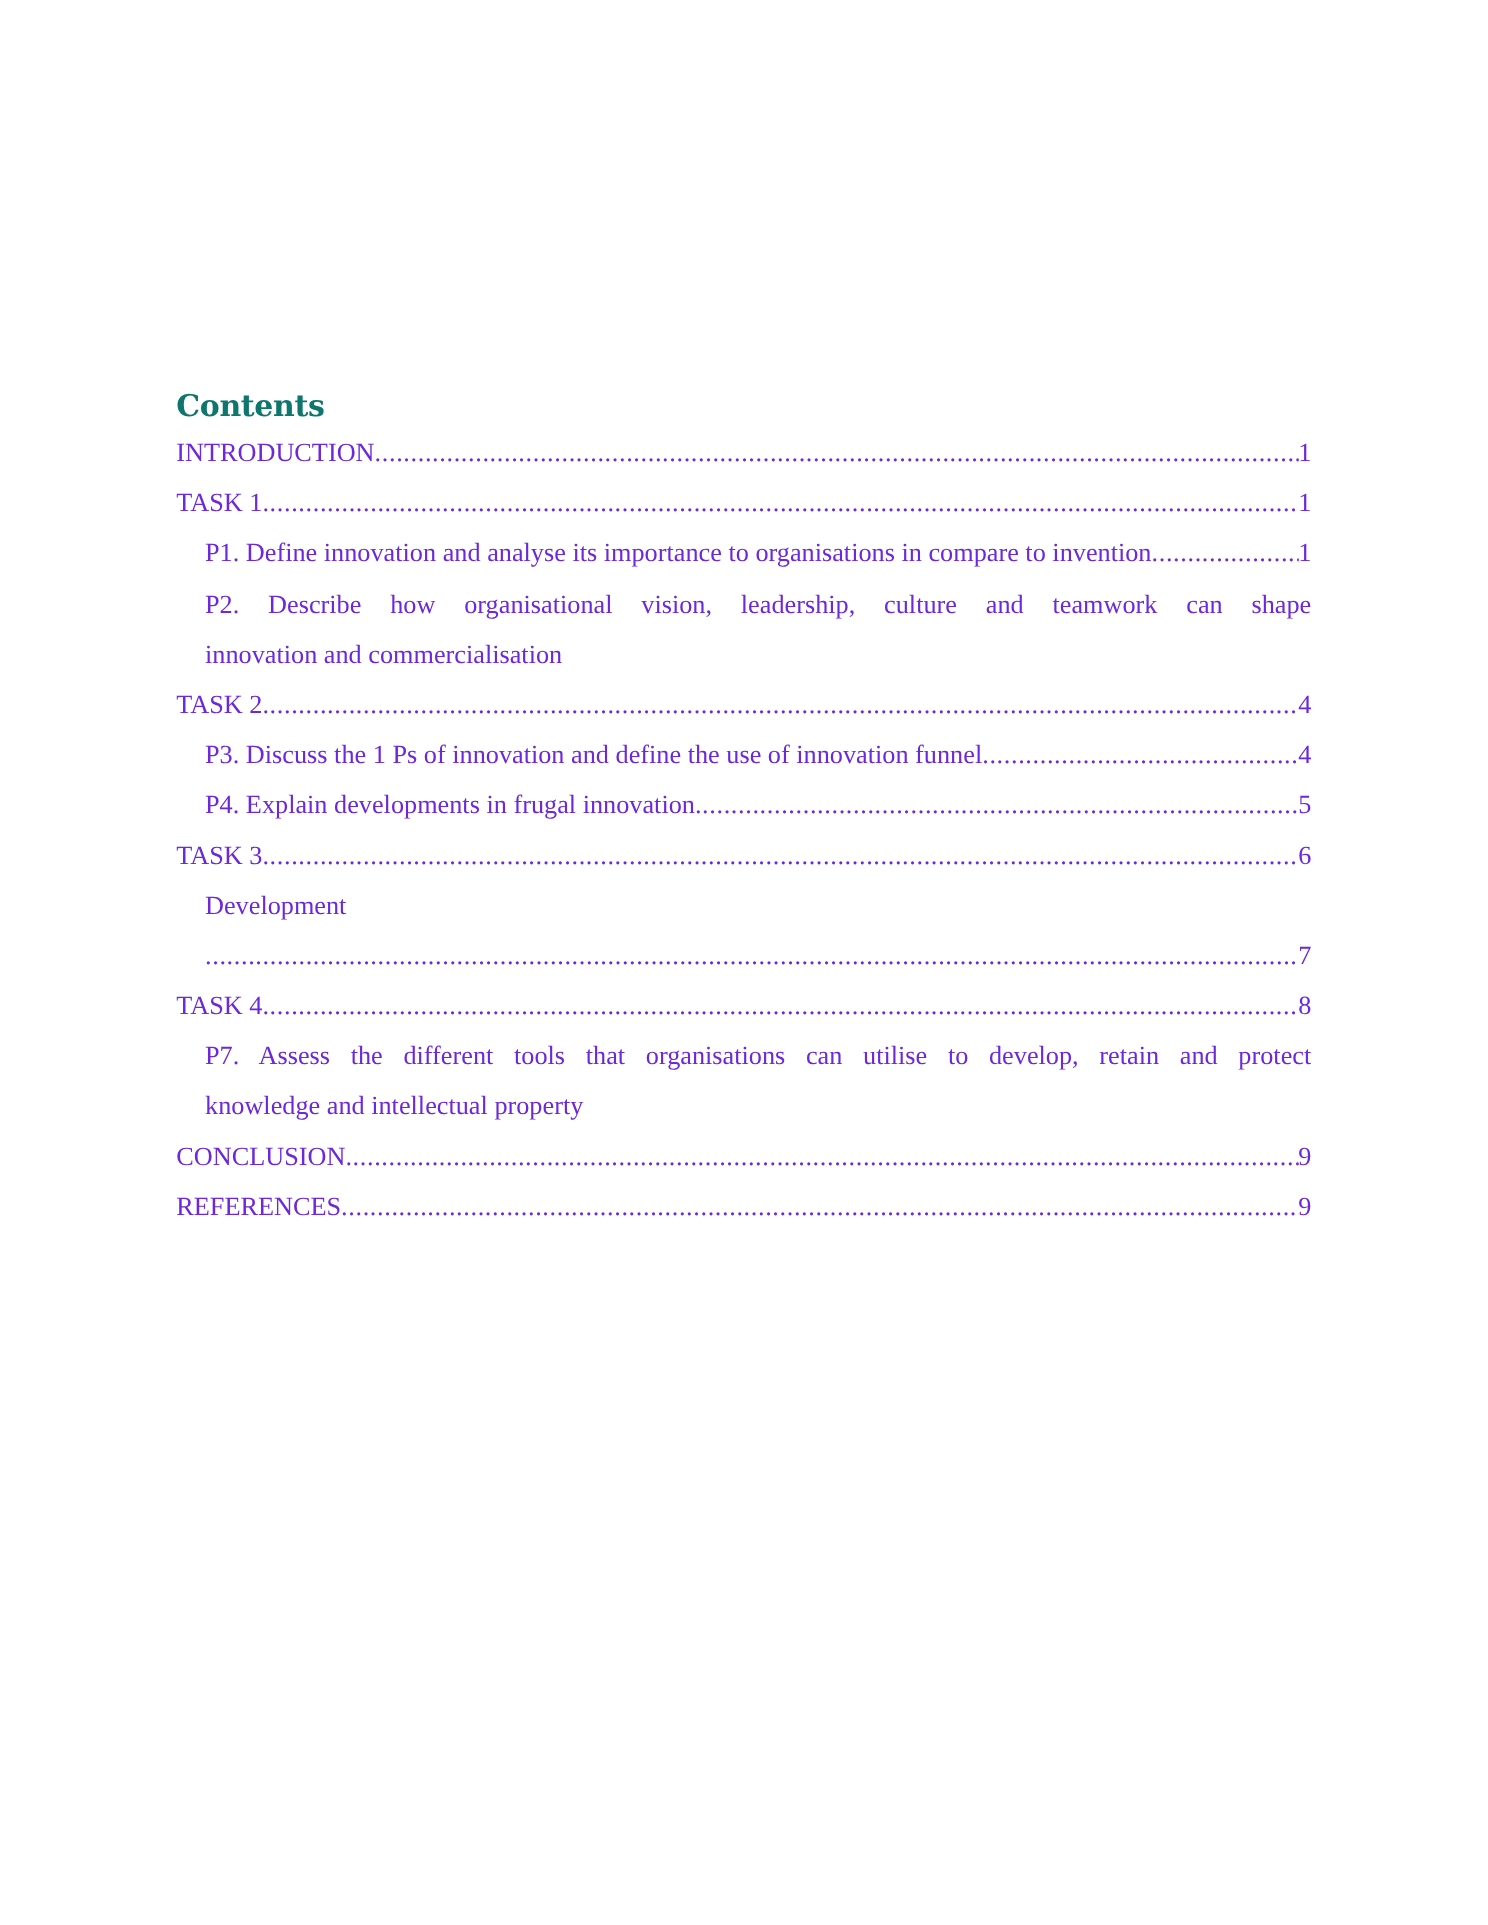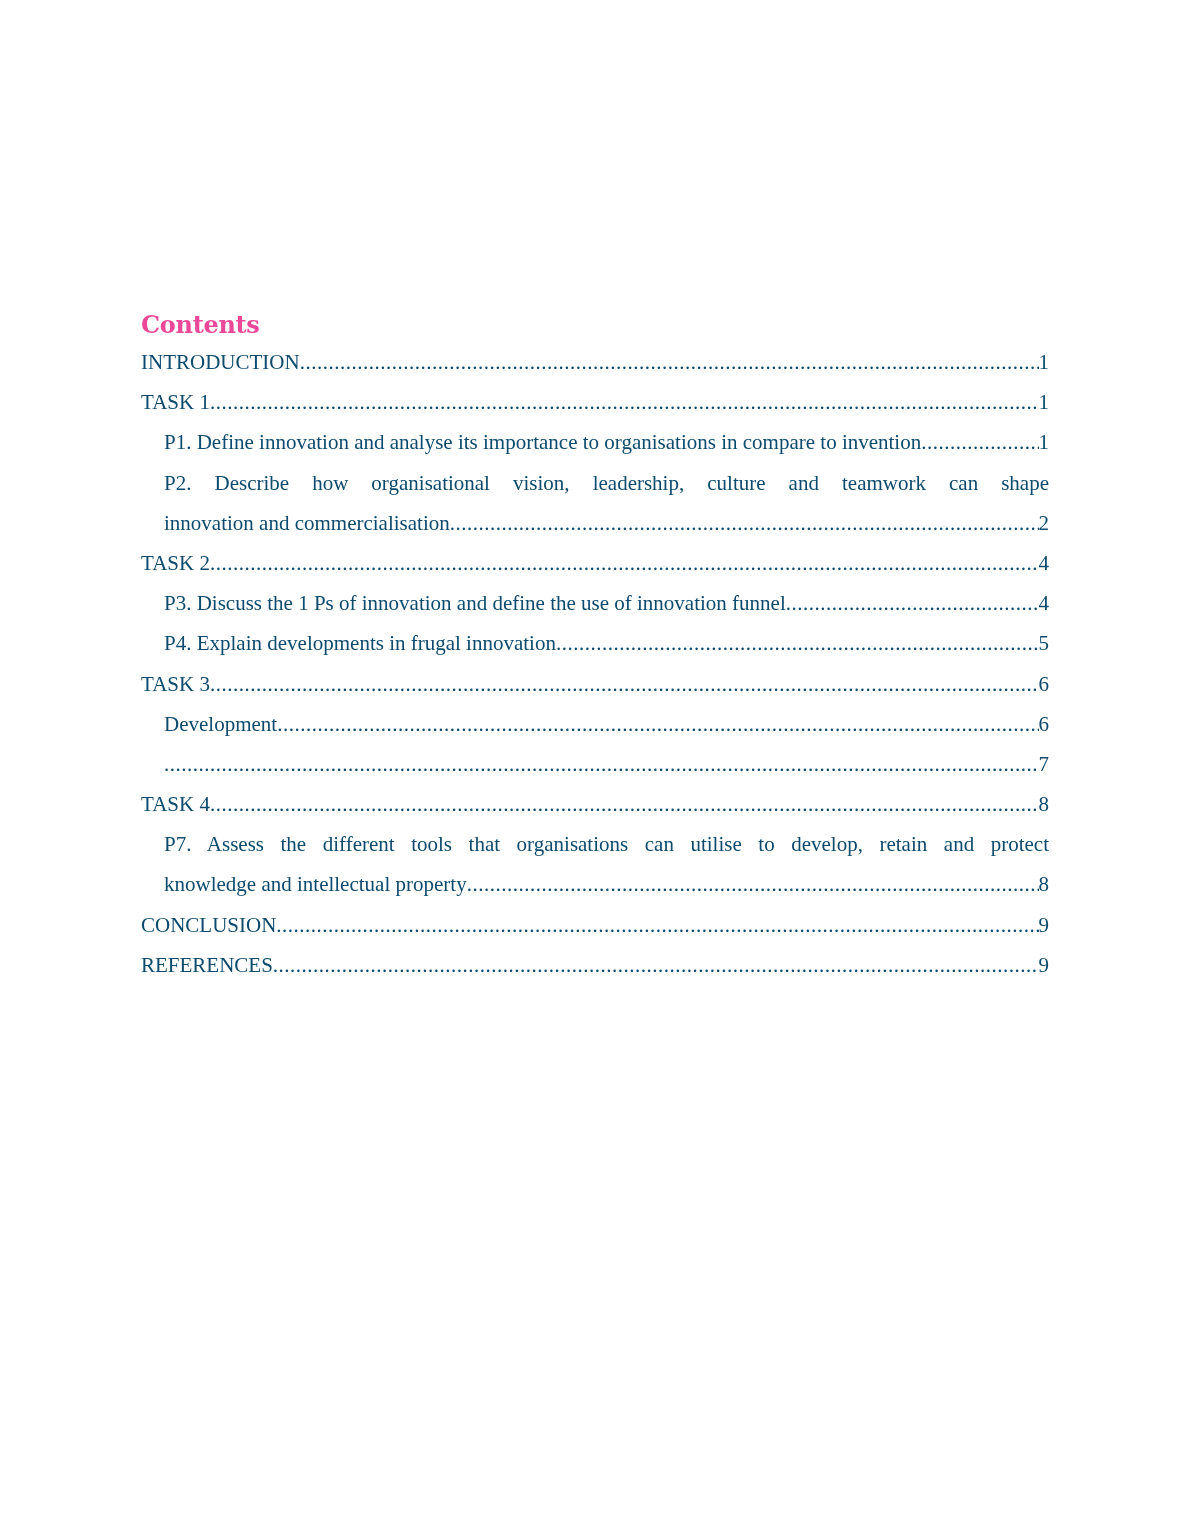--- a/index.html
+++ b/index.html
@@ -16,30 +16,30 @@
     .page {
       position: absolute;
       left: 141px;
       top: 308px;
       width: 908px;
     }
     .toc-heading {
       font-family: "DejaVu Serif", serif;
       font-weight: bold;
       font-size: 24px;
-      color: #ec4899;
+      color: #0f766e;
       margin: 0;
       height: 34px;
       line-height: 34px;
       letter-spacing: -0.3px;
     }
     .toc {
       font-family: "Liberation Serif", serif;
       font-size: 21px;
-      color: #0c4a6e;
+      color: #6d28d9;
     }
     .toc-entry {
       display: flex;
       align-items: baseline;
       height: 40.2px;
       line-height: 40.2px;
       white-space: nowrap;
       overflow: hidden;
     }
     .toc-entry.level-2 {
@@ -67,20 +67,21 @@
     .toc-multiline .first-line {
       height: 40.2px;
       line-height: 40.2px;
       text-align: justify;
       text-align-last: justify;
       white-space: nowrap;
       overflow: hidden;
     }
     .toc-multiline .toc-entry {
       padding-left: 0;
+      flex-direction: column;
     }
   </style>
 </head>
 <body>
 
 <div class="page">
   <h1 class="toc-heading">Contents</h1>
 
   <div class="toc">
 

